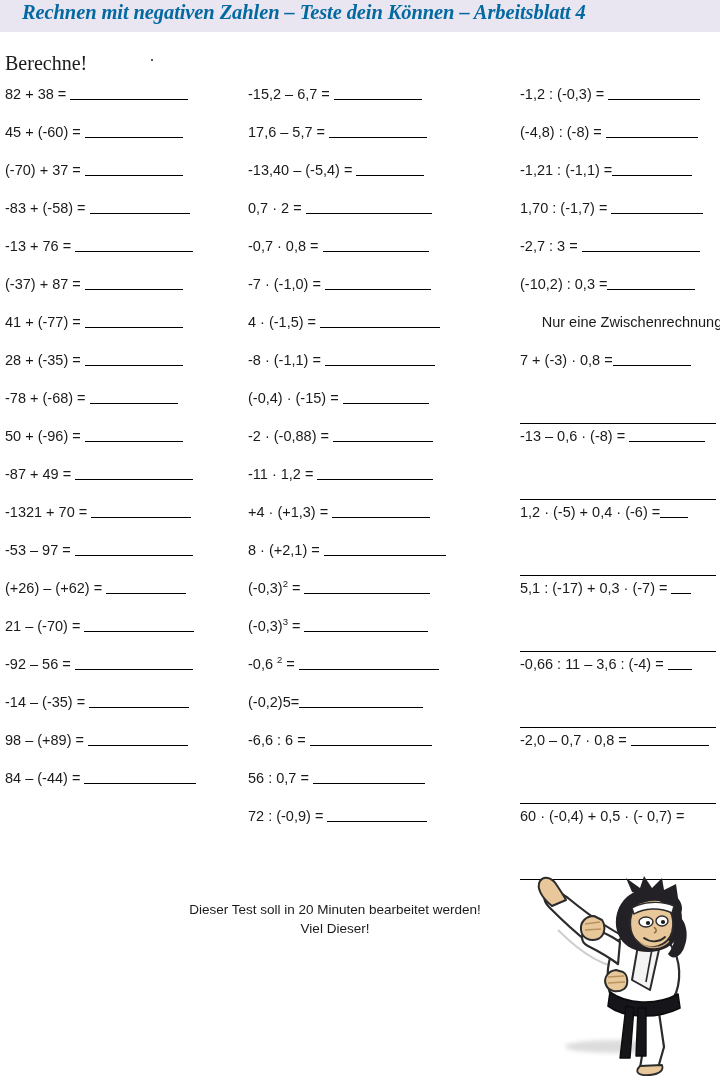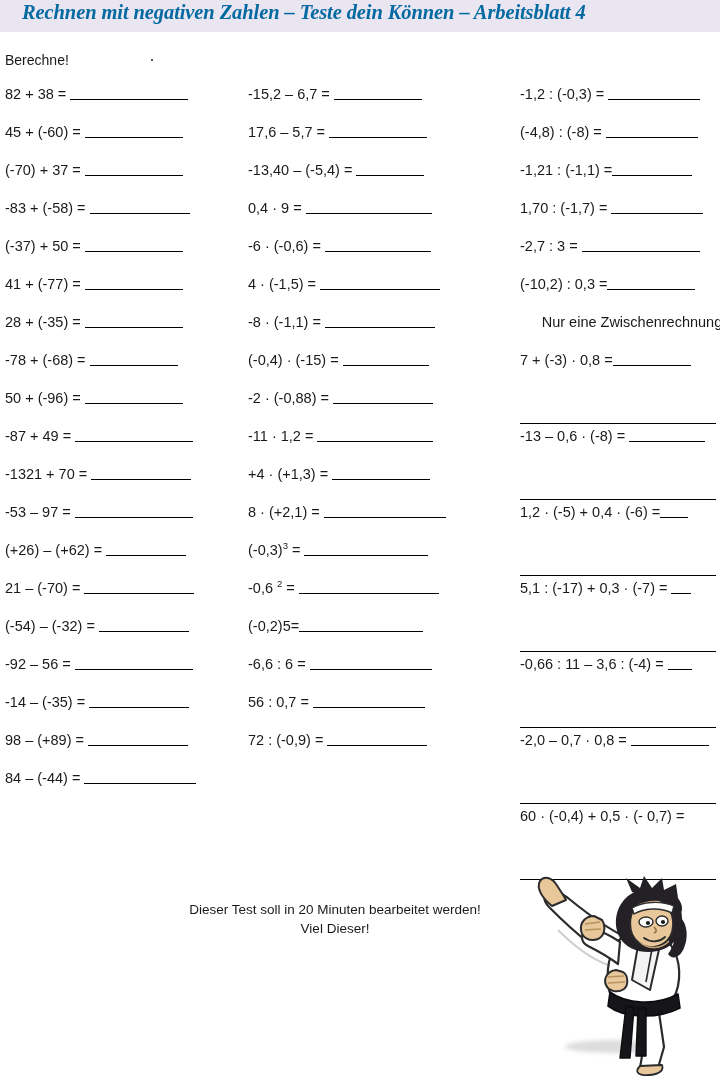--- a/index.html
+++ b/index.html
@@ -36,21 +36,22 @@
     letter-spacing: -0.1px;
     color: #0369a1;
     white-space: nowrap;
   }
 
   
   #berechne {
     position: absolute;
     left: 5px;
     top: 52px;
-    font-size: 14px;
+    font-size: 20px;
+    font-family: Liberation Serif, serif;
   }
   #stray-dot {
     position: absolute;
     left: 151px;
     top: 59px;
     width: 2px;
     height: 2px;
     background: #555;
   }
 
@@ -160,21 +161,26 @@
       <span class="expr">(-70) + 37 =</span>
       <span class="gap"></span>
       <span class="rule" style="width: 98px;"></span>
     </div>
     <div class="prob">
       <span class="expr">-83 + (-58) =</span>
       <span class="gap"></span>
       <span class="rule" style="width: 100px;"></span>
     </div>
     <div class="prob">
-      <span class="expr">(-37) + 50 =</span>
+      <span class="expr">-13 + 76 =</span>
+      <span class="gap"></span>
+      <span class="rule" style="width: 118px;"></span>
+    </div>
+    <div class="prob">
+      <span class="expr">(-37) + 87 =</span>
       <span class="gap"></span>
       <span class="rule" style="width: 98px;"></span>
     </div>
     <div class="prob">
       <span class="expr">41 + (-77) =</span>
       <span class="gap"></span>
       <span class="rule" style="width: 98px;"></span>
     </div>
     <div class="prob">
       <span class="expr">28 + (-35) =</span>
@@ -208,25 +214,20 @@
     </div>
     <div class="prob">
       <span class="expr">(+26) – (+62) =</span>
       <span class="gap"></span>
       <span class="rule" style="width: 80px;"></span>
     </div>
     <div class="prob">
       <span class="expr">21 – (-70) =</span>
       <span class="gap"></span>
       <span class="rule" style="width: 110px;"></span>
-    </div>
-    <div class="prob">
-      <span class="expr">(-54) – (-32) =</span>
-      <span class="gap"></span>
-      <span class="rule" style="width: 90px;"></span>
     </div>
     <div class="prob">
       <span class="expr">-92 – 56 =</span>
       <span class="gap"></span>
       <span class="rule" style="width: 118px;"></span>
     </div>
     <div class="prob">
       <span class="expr">-14 – (-35) =</span>
       <span class="gap"></span>
       <span class="rule" style="width: 100px;"></span>
@@ -252,30 +253,35 @@
       <span class="expr">17,6 – 5,7 =</span>
       <span class="gap"></span>
       <span class="rule" style="width: 98px;"></span>
     </div>
     <div class="prob">
       <span class="expr">-13,40 – (-5,4) =</span>
       <span class="gap"></span>
       <span class="rule" style="width: 68px;"></span>
     </div>
     <div class="prob">
-      <span class="expr">0,4 · 9 =</span>
+      <span class="expr">0,7 · 2 =</span>
       <span class="gap"></span>
       <span class="rule" style="width: 126px;"></span>
     </div>
     <div class="prob">
-      <span class="expr">-6 · (-0,6) =</span>
+      <span class="expr">-0,7 · 0,8 =</span>
       <span class="gap"></span>
       <span class="rule" style="width: 106px;"></span>
     </div>
     <div class="prob">
+      <span class="expr">-7 · (-1,0) =</span>
+      <span class="gap"></span>
+      <span class="rule" style="width: 106px;"></span>
+    </div>
+    <div class="prob">
       <span class="expr">4 · (-1,5) =</span>
       <span class="gap"></span>
       <span class="rule" style="width: 120px;"></span>
     </div>
     <div class="prob">
       <span class="expr">-8 · (-1,1) =</span>
       <span class="gap"></span>
       <span class="rule" style="width: 110px;"></span>
     </div>
     <div class="prob">
@@ -295,20 +301,25 @@
     </div>
     <div class="prob">
       <span class="expr">+4 · (+1,3) =</span>
       <span class="gap"></span>
       <span class="rule" style="width: 98px;"></span>
     </div>
     <div class="prob">
       <span class="expr">8 · (+2,1) =</span>
       <span class="gap"></span>
       <span class="rule" style="width: 122px;"></span>
+    </div>
+    <div class="prob">
+      <span class="expr">(-0,3)<sup>2</sup> =</span>
+      <span class="gap"></span>
+      <span class="rule" style="width: 126px;"></span>
     </div>
     <div class="prob">
       <span class="expr">(-0,3)<sup>3</sup> =</span>
       <span class="gap"></span>
       <span class="rule" style="width: 124px;"></span>
     </div>
     <div class="prob">
       <span class="expr">-0,6 <sup>2</sup> =</span>
       <span class="gap"></span>
       <span class="rule" style="width: 140px;"></span>

